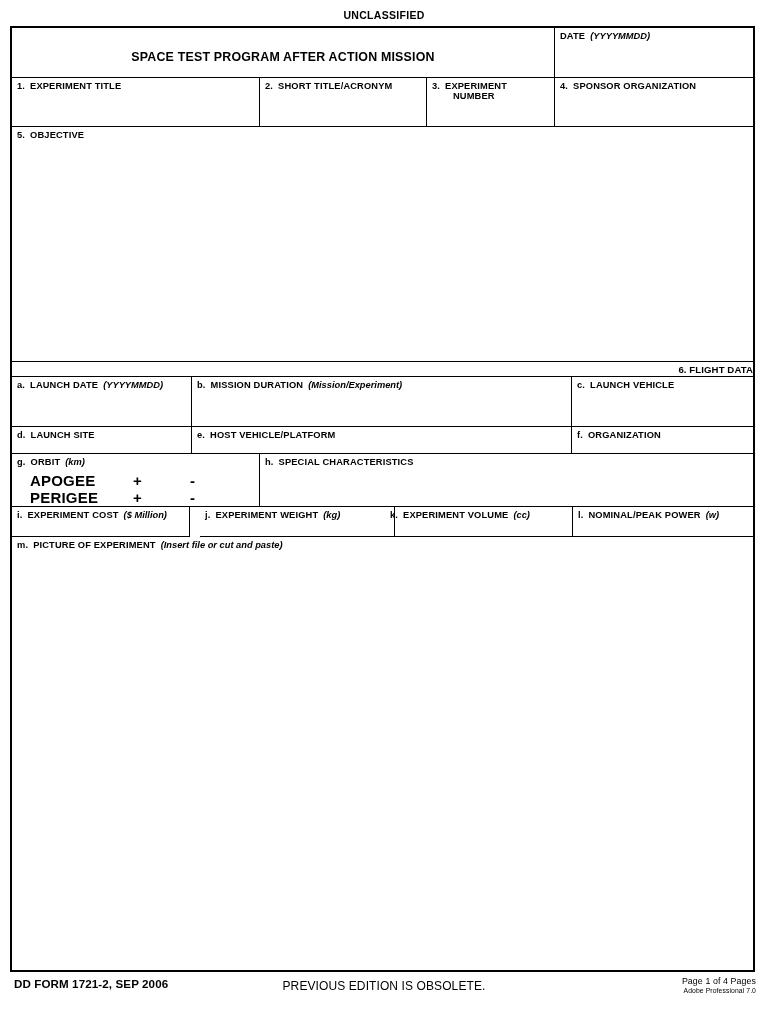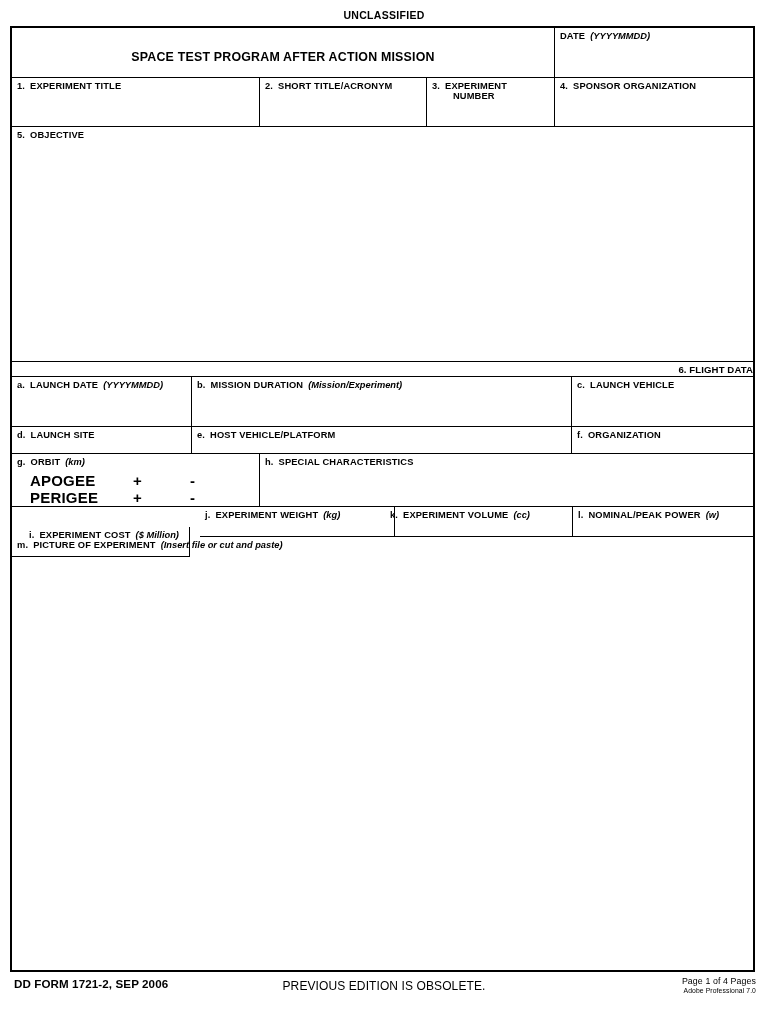--- a/index.html
+++ b/index.html
@@ -267,21 +267,21 @@
       </div>
     </div>
 
     <div class="cell bdr-b" style="left:248px; top:426px; width:493px; height:53px;">
       <div class="lbl pad">
         <span class="num">h.</span><span class="gap"></span><span>SPECIAL CHARACTERISTICS</span>
       </div>
       <div style="font-size:10px;padding:4px 0 0 6px;"></div>
     </div>
 
-    <div class="cell bdr-r bdr-b" style="left:0; top:499px; width:178px; height:30px;padding-left:12px;">
+    <div class="cell bdr-r bdr-b" style="left:0; top:479px; width:178px; height:30px;">
       <div class="lbl pad">
         <span class="num">i.</span><span class="gap"></span><span>EXPERIMENT COST</span><span class="gap"></span><span class="ital">($ Million)</span>
       </div>
       <div style="font-size:10px;padding:2px 0 0 6px;"></div>
     </div>
 
     <div class="cell bdr-r bdr-b" style="left:188px; top:479px; width:195px; height:30px;">
       <div class="lbl pad">
         <span class="num">j.</span><span class="gap"></span><span>EXPERIMENT WEIGHT</span><span class="gap"></span><span class="ital">(kg)</span>
       </div>

